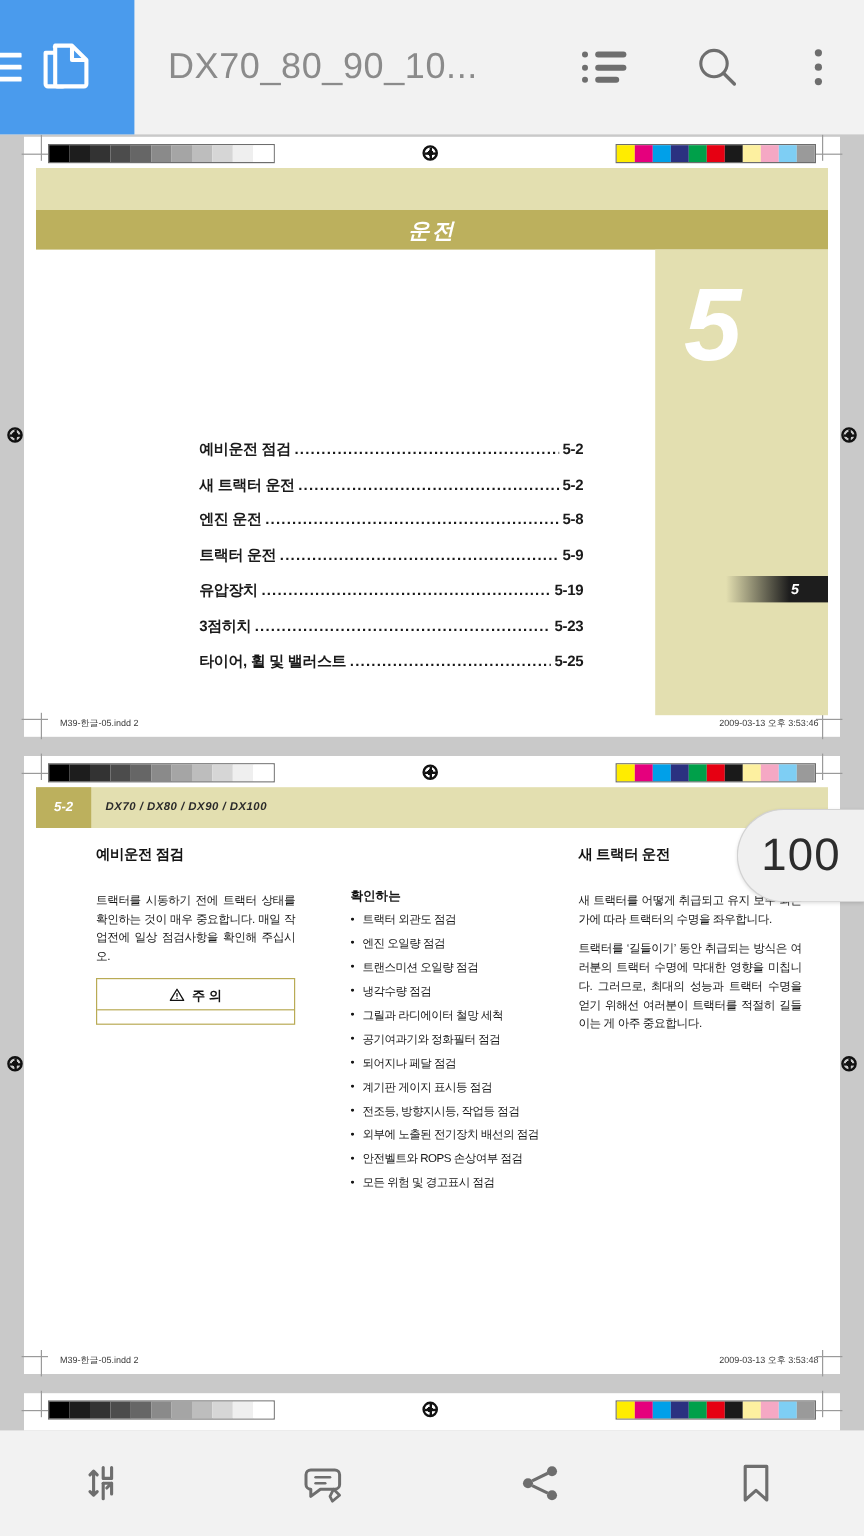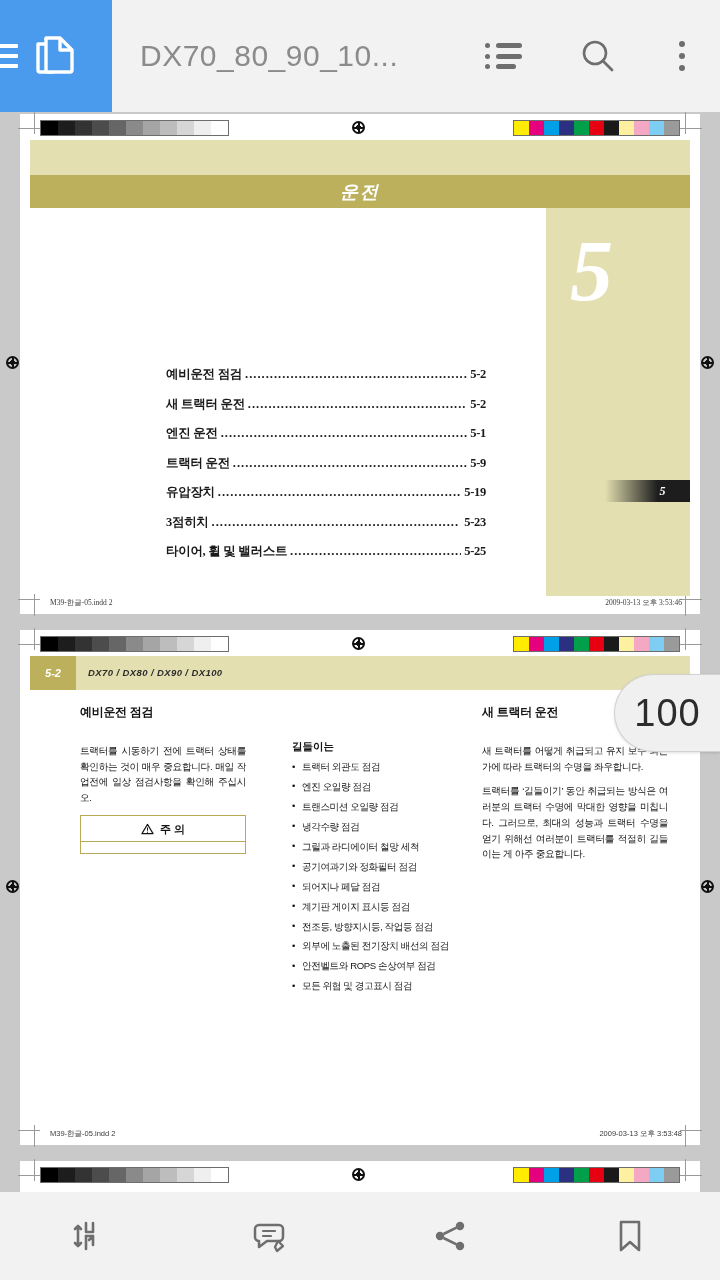--- a/index.html
+++ b/index.html
@@ -54,21 +54,21 @@
   
   #viewport {
     position: absolute; top: 112px; left: 0; width: 720px; height: 1080px;
     background: #c9c9c9; overflow: hidden;
   }
 
   .page {
     position: absolute; left: 20px; width: 680px;
     background: #ffffff;
   }
-  #page-1 { top: 2px;   height: 500px; font-family: Liberation Serif, serif; }
+  #page-1 { top: 2px;   height: 500px; }
   #page-2 { top: 518px; height: 515px; }
   #page-3 { top: 1049px; height: 60px; }
 
   
   .cropmark { position: absolute; background: #9a9a9a; }
   .cm-h { width: 22px; height: 1px; }
   .cm-v { width: 1px; height: 22px; }
 
   
   .reg {
@@ -275,21 +275,21 @@
             <span class="toc-page">5-2</span>
           </div>
           <div class="toc-row">
             <span class="toc-label">새 트랙터 운전</span>
             <span class="toc-dots">............................................................</span>
             <span class="toc-page">5-2</span>
           </div>
           <div class="toc-row">
             <span class="toc-label">엔진 운전</span>
             <span class="toc-dots">............................................................</span>
-            <span class="toc-page">5-1</span>
+            <span class="toc-page">5-8</span>
           </div>
           <div class="toc-row">
             <span class="toc-label">트랙터 운전</span>
             <span class="toc-dots">............................................................</span>
             <span class="toc-page">5-9</span>
           </div>
           <div class="toc-row">
             <span class="toc-label">유압장치</span>
             <span class="toc-dots">............................................................</span>
             <span class="toc-page">5-19</span>
@@ -368,21 +368,21 @@
               <path d="M7 1 13 11H1z" fill="none" stroke="#141414" stroke-width="1.2" stroke-linejoin="round"></path>
               <line x1="7" y1="4.4" x2="7" y2="7.8" stroke="#141414" stroke-width="1.1"></line>
               <circle cx="7" cy="9.4" r="0.65" fill="#141414"></circle>
             </svg>
             <span>주      의</span>
           </div>
         </div>
       </div>
 
       <div class="col" style="left:272px; top:110px; width:176px;">
-        <div class="chk-title">길들이는</div>
+        <div class="chk-title">확인하는</div>
         <ul class="chk-list" id="chk-items">
             <li>트랙터 외관도 점검</li>
             <li>엔진 오일량 점검</li>
             <li>트랜스미션 오일량 점검</li>
             <li>냉각수량 점검</li>
             <li>그릴과 라디에이터 철망 세척</li>
             <li>공기여과기와 정화필터 점검</li>
             <li>되어지나 페달 점검</li>
             <li>계기판 게이지 표시등 점검</li>
             <li>전조등, 방향지시등, 작업등 점검</li>

